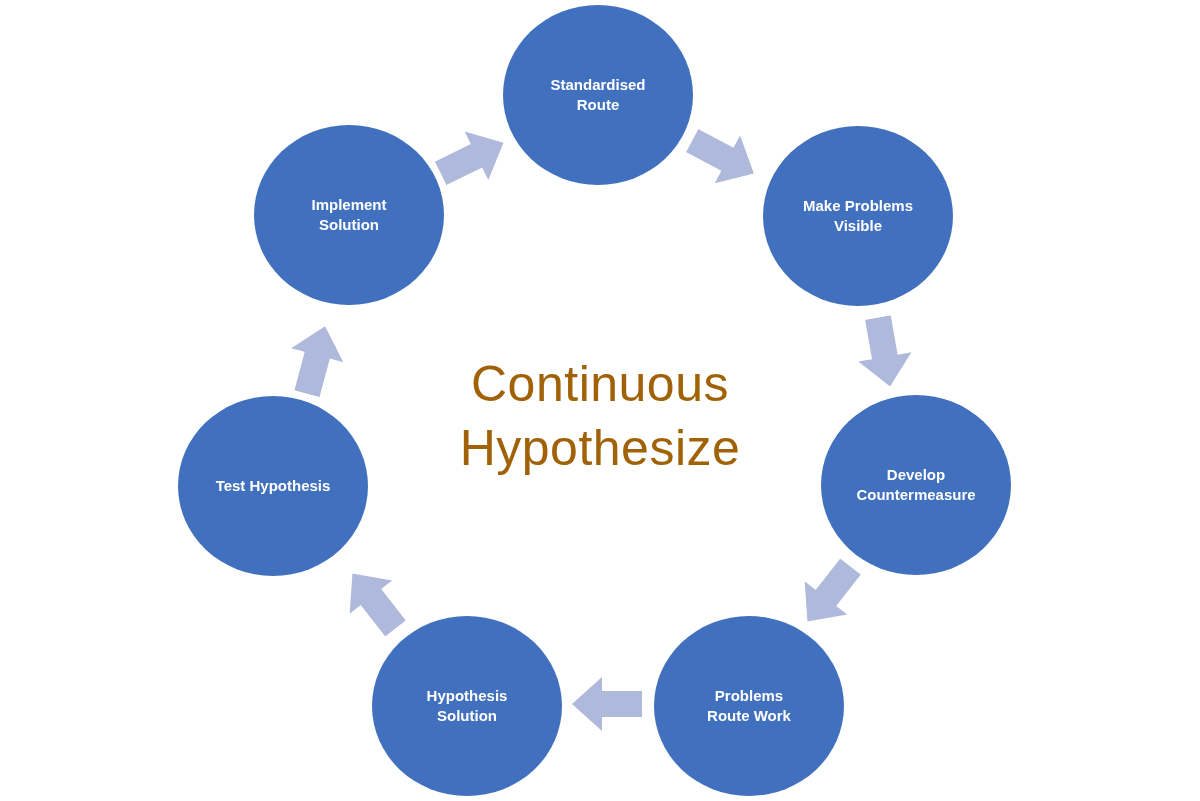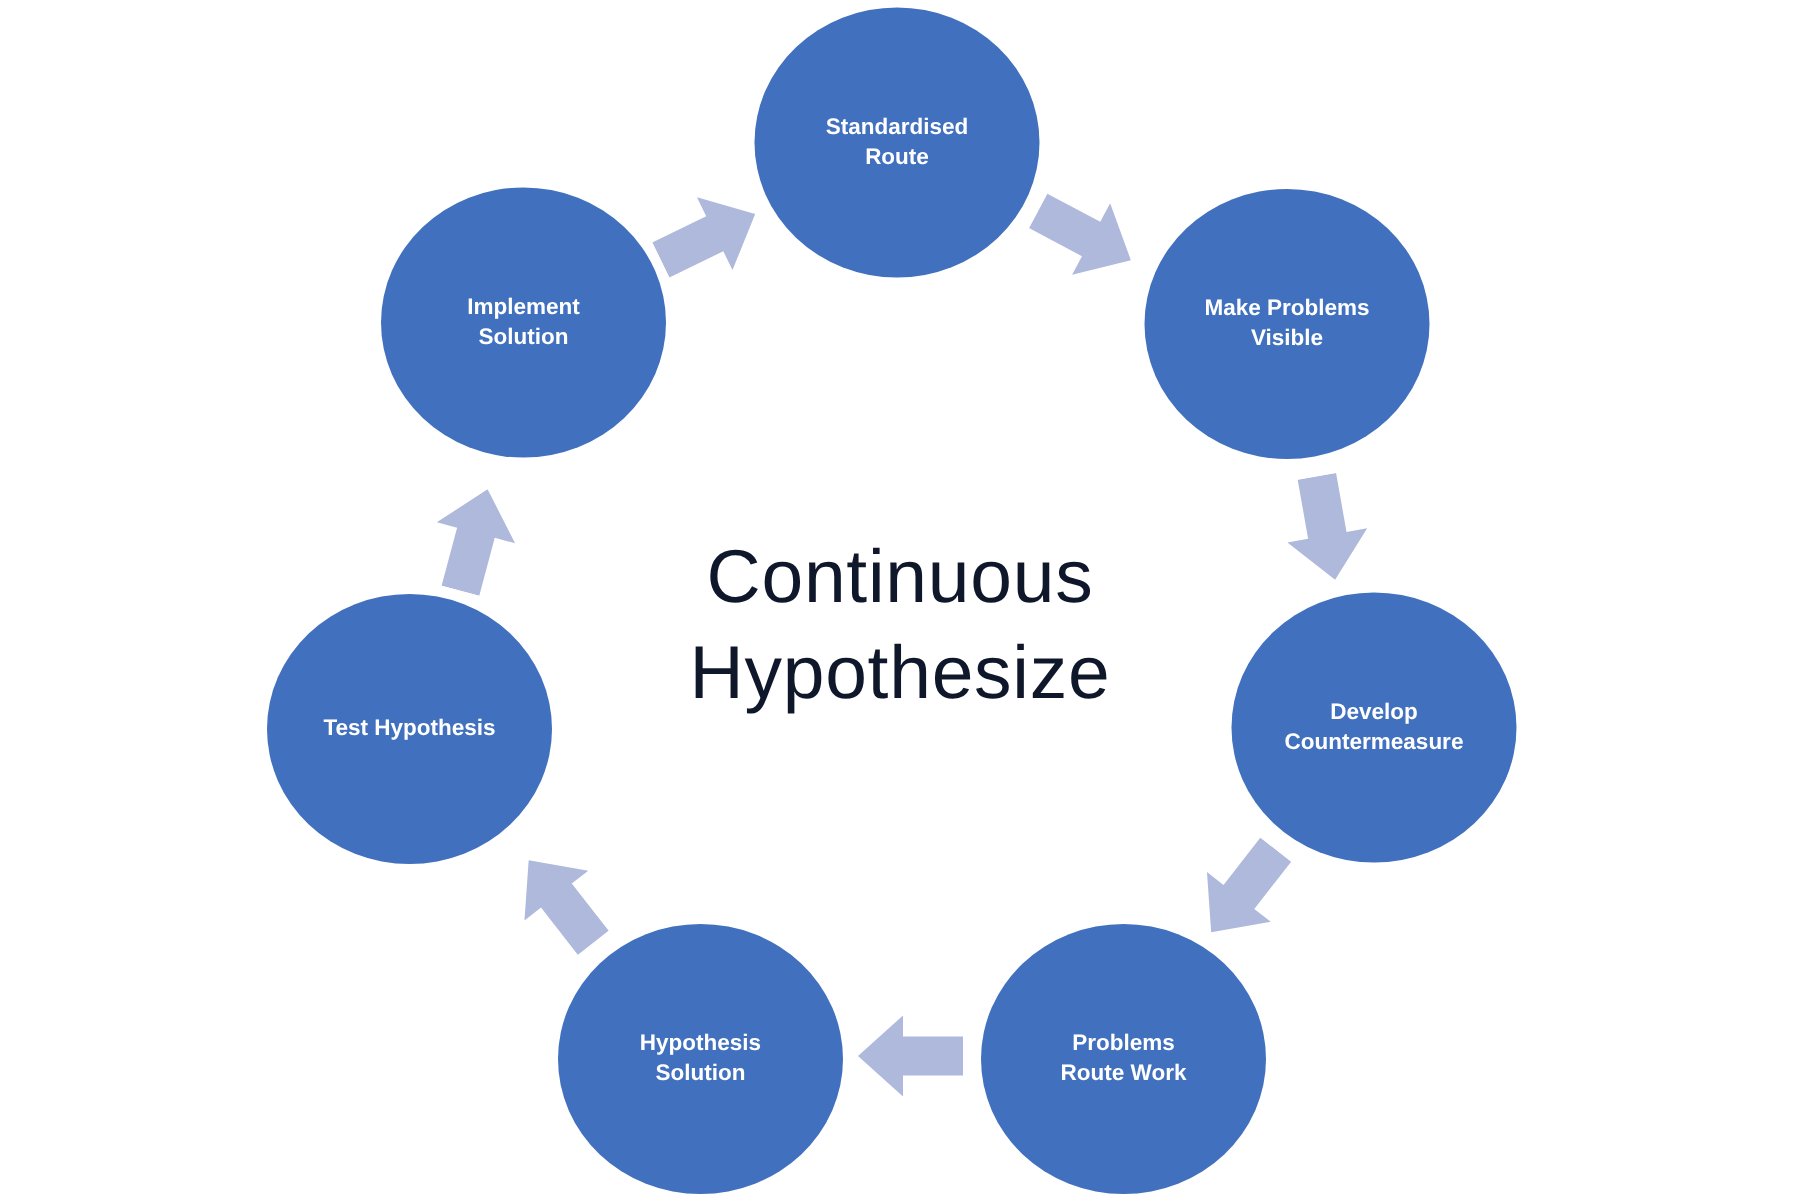--- a/index.html
+++ b/index.html
@@ -14,21 +14,21 @@
     height: 801px;
     background: #ffffff;
     overflow: hidden;
   }
   .center-title {
     position: absolute;
     left: 600px;
     top: 416px;
     transform: translate(-50%, -50%);
     text-align: center;
-    color: #0f172a;
+    color: #a16207;
     font-size: 50px;
     line-height: 64px;
     font-weight: 400;
     letter-spacing: 0.5px;
     white-space: nowrap;
   }
   .node {
     position: absolute;
     width: 190px;
     height: 180px;

